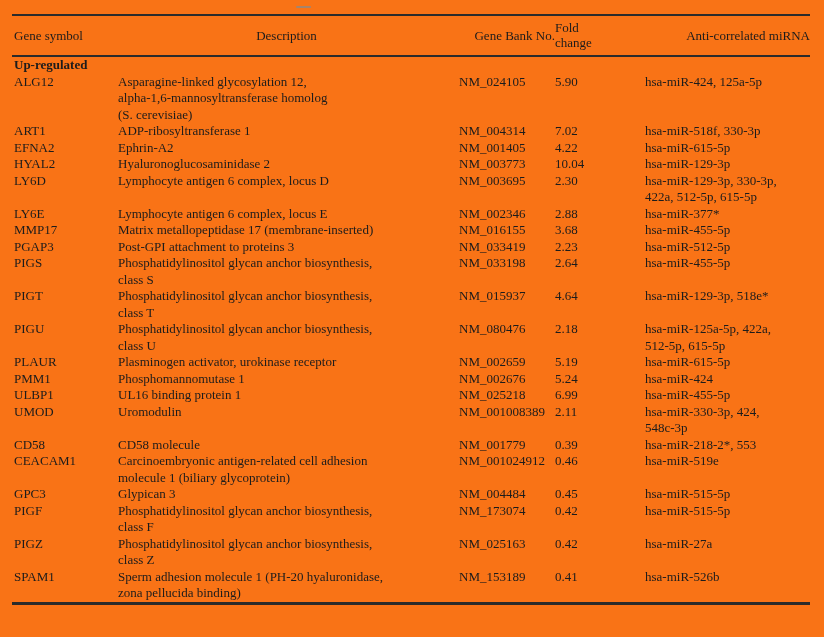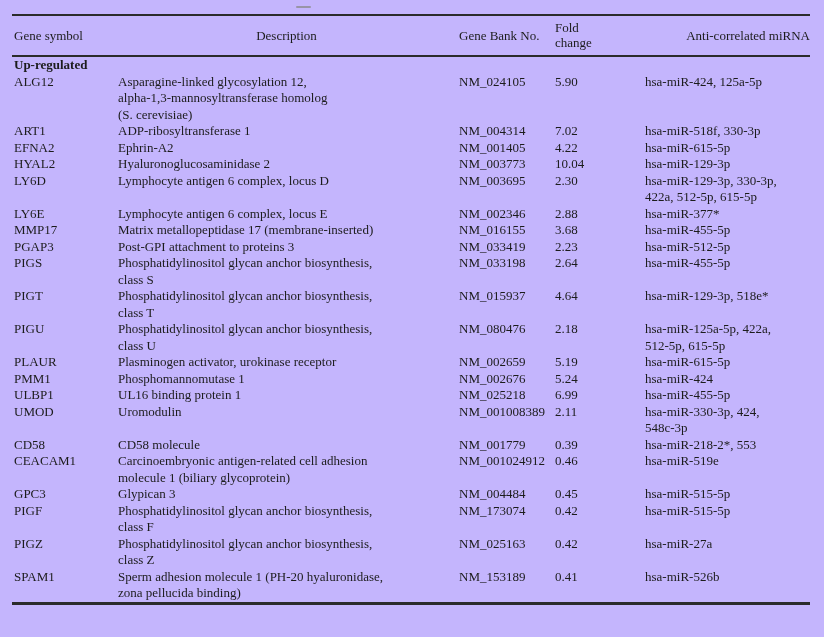--- a/index.html
+++ b/index.html
@@ -4,21 +4,21 @@
 <style>
   html, body { margin: 0; padding: 0; }
   body {
     font-family: "Liberation Serif", "DejaVu Serif", serif;
     background: #ffffff;
   }
   .page {
     position: relative;
     width: 824px;
     height: 637px;
-    background: #c4b5fd;
+    background: #f97316;
     overflow: hidden;
     color: #1c1c1c;
   }
   .scan-dash {
     position: absolute;
     left: 296px;
     top: 6px;
     width: 15px;
     height: 2px;
     background: #8a8a8a;
@@ -45,21 +45,21 @@
 
   thead th {
     font-weight: normal;
     vertical-align: middle;
     border-bottom: 2px solid #2b2b2b;
     padding: 4px 0 5px 0;
     line-height: 15px;
   }
   th.h-gene  { text-align: left; padding-left: 2px; }
   th.h-desc  { text-align: center; }
-  th.h-gb    { text-align: left; padding-left: 4px; }
+  th.h-gb    { text-align: right; padding-left: 4px; }
   th.h-fold  { text-align: left; white-space: pre-line; }
   th.h-mirna { text-align: right; }
 
   tbody td {
     vertical-align: top;
     padding: 0;
   }
   td.c-gene  { padding-left: 2px; }
   td.c-desc  { white-space: pre-line; }
   td.c-gb    { padding-left: 4px; }
@@ -97,21 +97,21 @@
       </tr>
     </thead>
     <tbody id="table-body">
     <tr class="section-row">
       <td colspan="5">Up-regulated</td>
     </tr>
 
     <tr class="data-row">
       <td class="c-gene">ALG12</td>
       <td class="c-desc">Asparagine-linked glycosylation 12,
-alpha-1,3-mannosyltransferase homolog
+alpha-1,6-mannosyltransferase homolog
 (S. cerevisiae)</td>
       <td class="c-gb">NM_024105</td>
       <td class="c-fold">5.90</td>
       <td class="c-mirna">hsa-miR-424, 125a-5p</td>
     </tr>
 
     <tr class="data-row">
       <td class="c-gene">ART1</td>
       <td class="c-desc">ADP-ribosyltransferase 1</td>
       <td class="c-gb">NM_004314</td>

